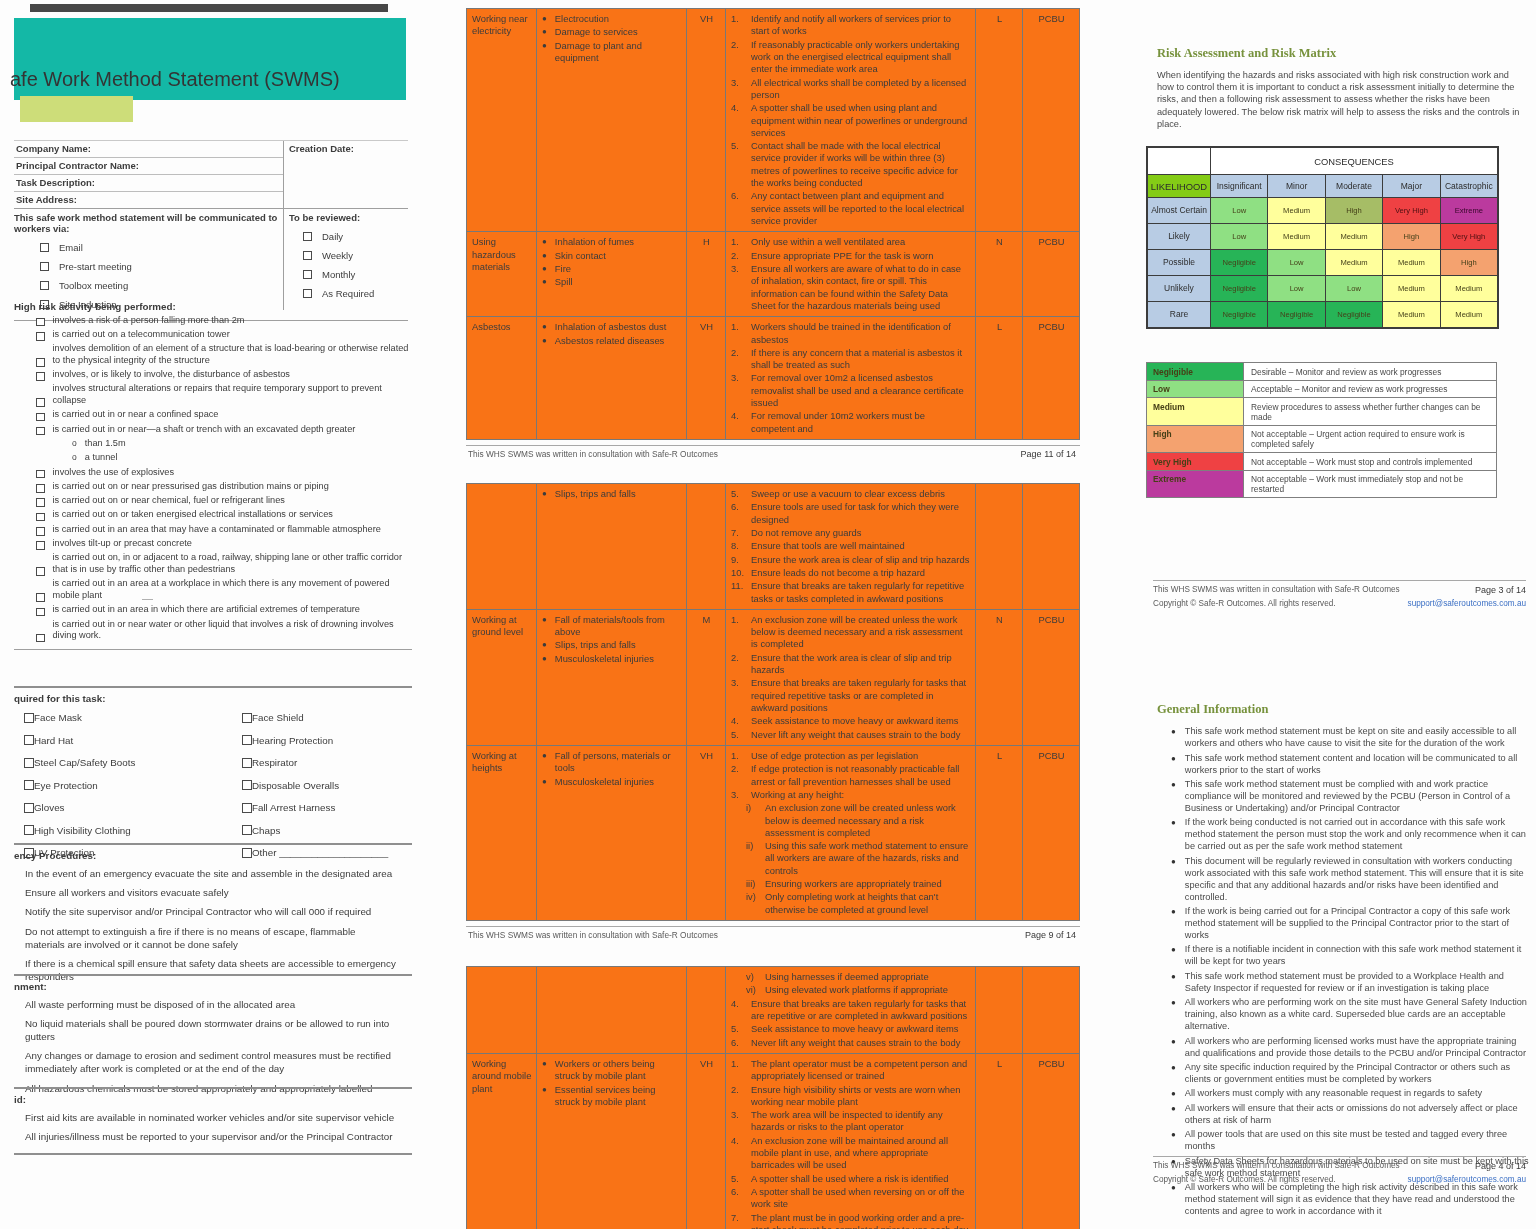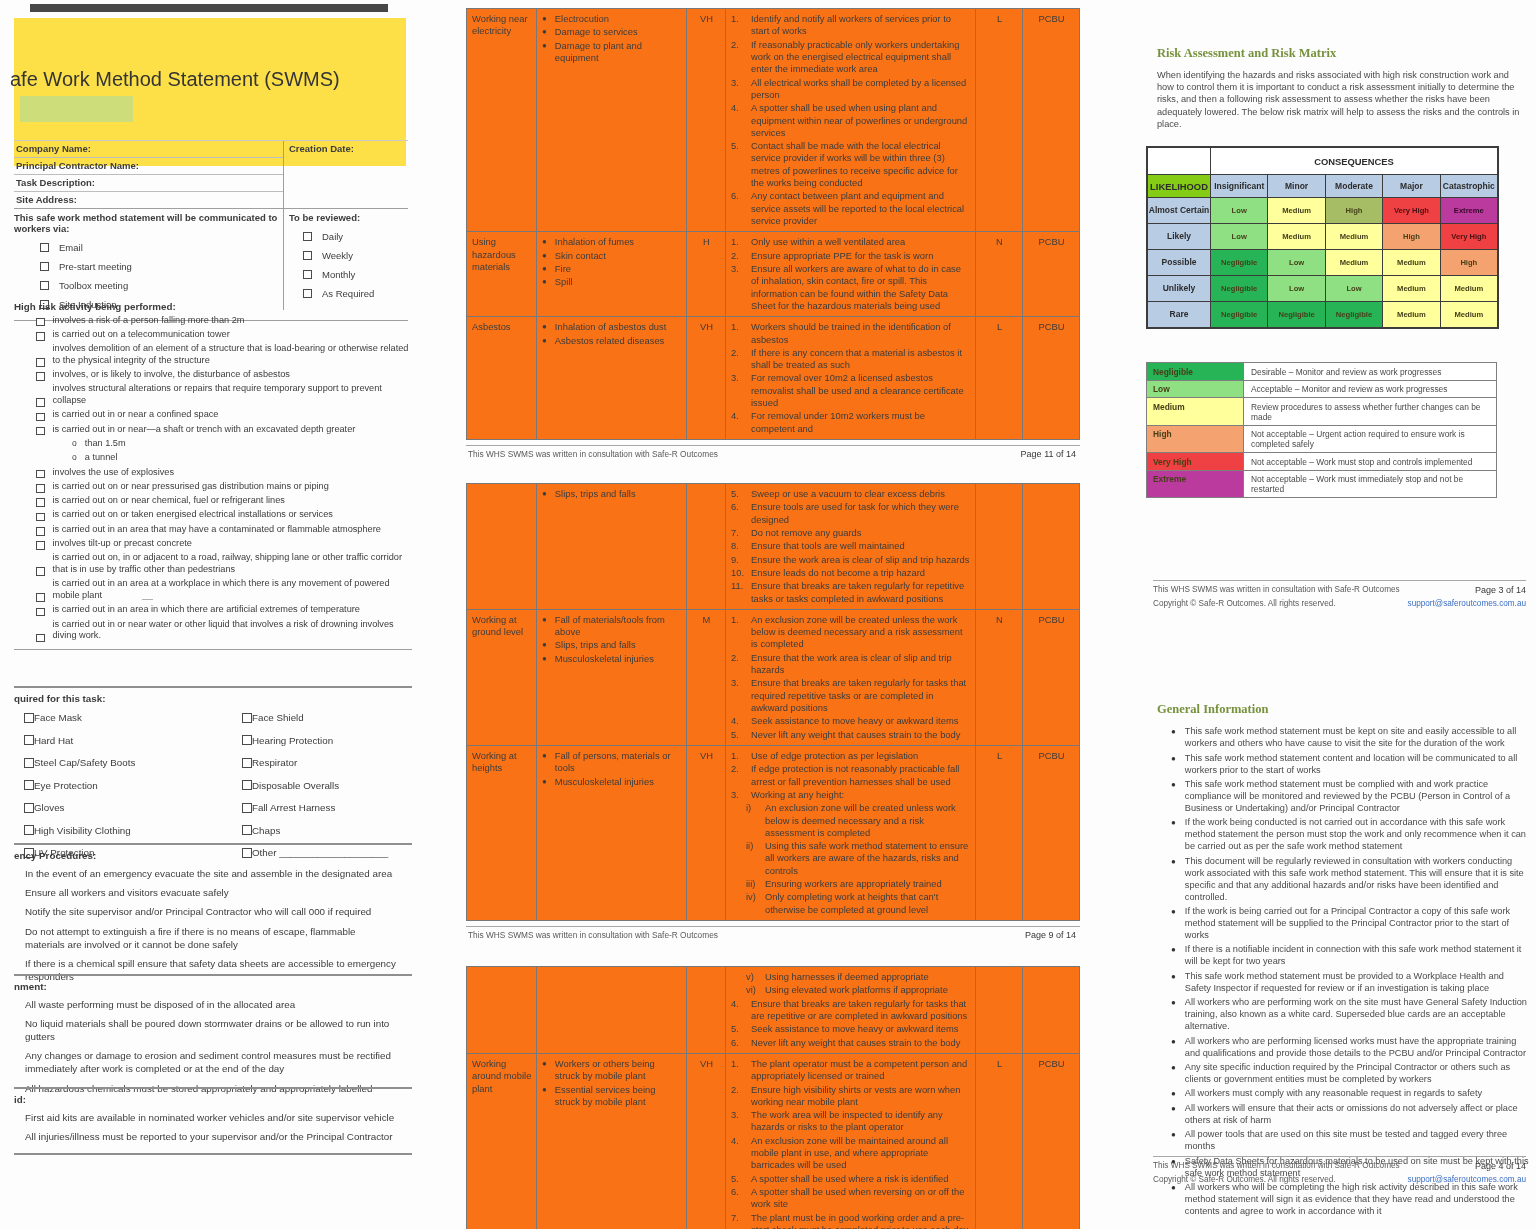--- a/index.html
+++ b/index.html
@@ -1,21 +1,21 @@
 <!DOCTYPE html>
 <html><head>
 <meta charset="utf-8">
 <style>
   html,body{margin:0;padding:0;background:#fdfdfd;font-family:"Liberation Sans",sans-serif;color:#3c3c3c;}
   .canvas{position:relative;width:1536px;height:1229px;overflow:hidden;background:#fdfdfd;}
   .b{font-weight:700;}
   
   .page-left{position:absolute;left:0;top:0;width:440px;height:1229px;}
   .topstrip{position:absolute;left:30px;top:4px;width:358px;height:8px;background:#474747;}
-  .green-hdr{position:absolute;left:14px;top:18px;width:392px;height:148px;background:#fde047;}
+  .green-hdr{position:absolute;left:14px;top:18px;width:392px;height:82px;background:#14b8a6;}
   .green-hdr h1{margin:0;position:absolute;left:-4px;top:50px;font-size:20px;font-weight:400;color:#343434;white-space:nowrap;}
   .lime-box{position:absolute;left:6px;top:78px;width:113px;height:26px;background:#cddd79;}
   .formwrap{position:absolute;left:14px;top:140px;width:394px;font-size:9.5px;}
   .frow{display:flex;border-bottom:1px solid #9f9f9f;border-top:1px solid #c9c9c9;}
   .fl{width:269px;}
   .fi{height:16px;line-height:16px;font-weight:700;border-bottom:1px solid #bdbdbd;padding-left:2px;}
   .fl .fi:last-child{border-bottom:none;}
   .fr{flex:1;border-left:1px solid #9f9f9f;padding:2px 0 0 5px;font-weight:700;}
   .crow{display:flex;border-bottom:1px solid #9f9f9f;padding-bottom:10px;}
   .cl{width:269px;padding-top:3px;}
@@ -66,21 +66,21 @@
   .nli.sub{padding-left:15px;}
   .nli.sub .num{width:19px;}
   .tfoot{display:flex;justify-content:space-between;align-items:flex-end;border-top:1px solid #a8a8a8;margin-top:5px;padding:3px 4px 0 2px;font-size:8.3px;color:#5a5a5a;}
   .pg{font-size:9px;color:#383838;}
   
   .page-right{position:absolute;left:1143px;top:0;width:393px;height:1229px;}
   .olive{font-family:"Liberation Serif",serif;color:#77923d;font-size:12.5px;margin:46px 0 0 14px;font-weight:700;}
   .intro{margin:8px 0 0 14px;width:368px;font-size:9.2px;line-height:1.33;color:#4a4a4a;}
   .matrix{margin:16px 0 0 3px;width:349px;border:2px solid #3c3c3c;font-size:8.2px;background:#fff;}
   .mrow{display:flex;}
-  .mcell{border-right:1px solid #3c3c3c;border-bottom:1px solid #3c3c3c;display:flex;align-items:center;justify-content:center;text-align:right;font-weight:700;color:#2c2c2c;}
+  .mcell{border-right:1px solid #3c3c3c;border-bottom:1px solid #3c3c3c;display:flex;align-items:center;justify-content:center;text-align:right;font-weight:400;color:#2c2c2c;}
   .mrow .mcell:last-child{border-right:none;}
   .mrow:last-child .mcell{border-bottom:none;}
   .mrow > [data-repeat]{display:contents;}
   .col0{width:62px;flex:none;}
   .mc{flex:1;}
   .rh1 .mcell{height:26px;background:#fff;font-size:9.4px;}
   .rh2 .mcell{height:22px;background:#b8cce4;font-size:8.5px;}
   .rh2 .col0{background:#84cc16;font-size:9.4px;}
   .mbody .mcell{height:25px;}
   .mbody .col0{background:#b8cce4;font-size:8.5px;line-height:1.15;}

